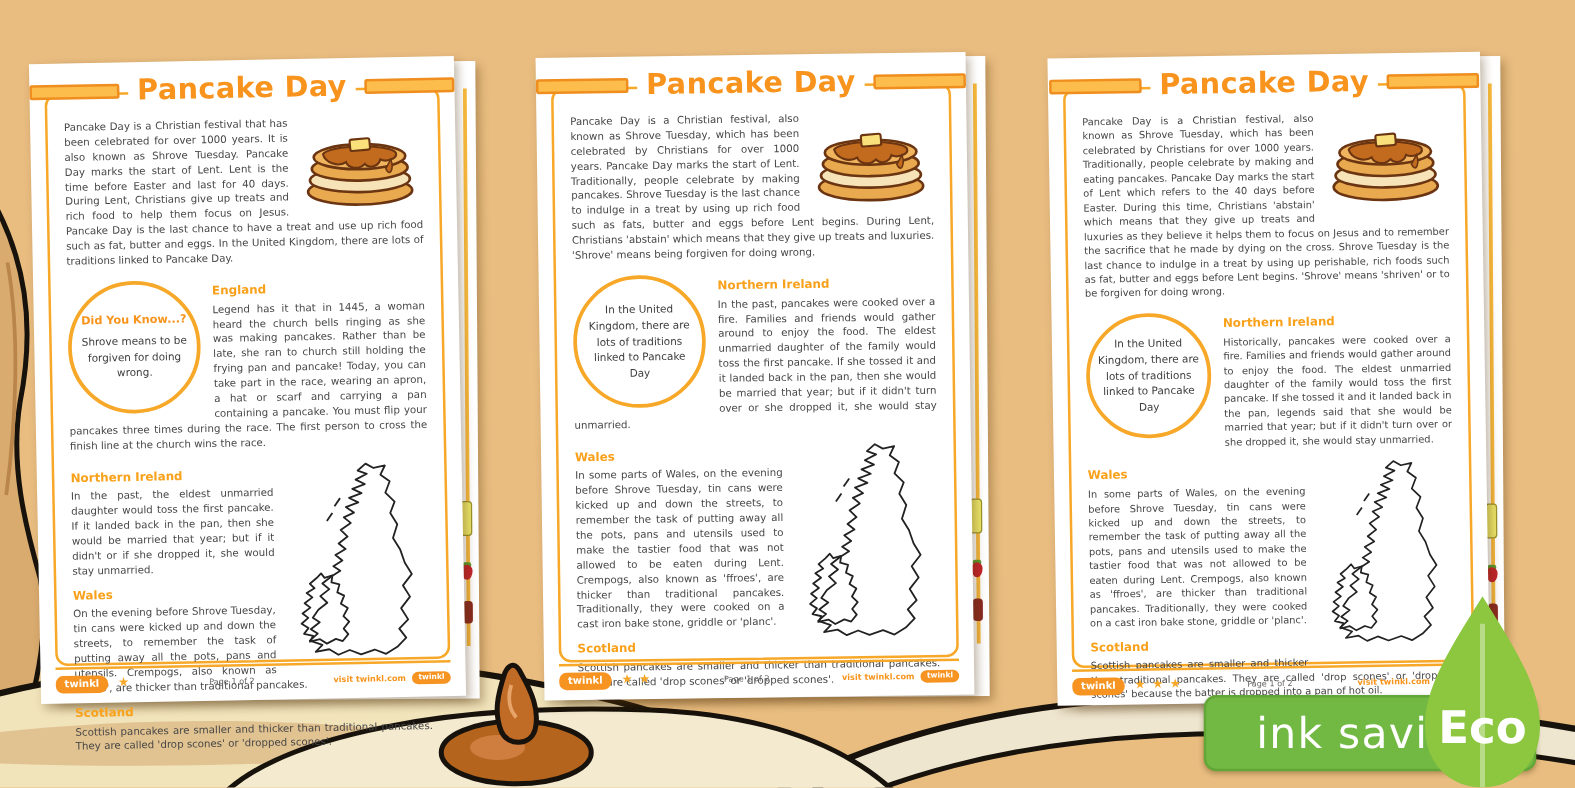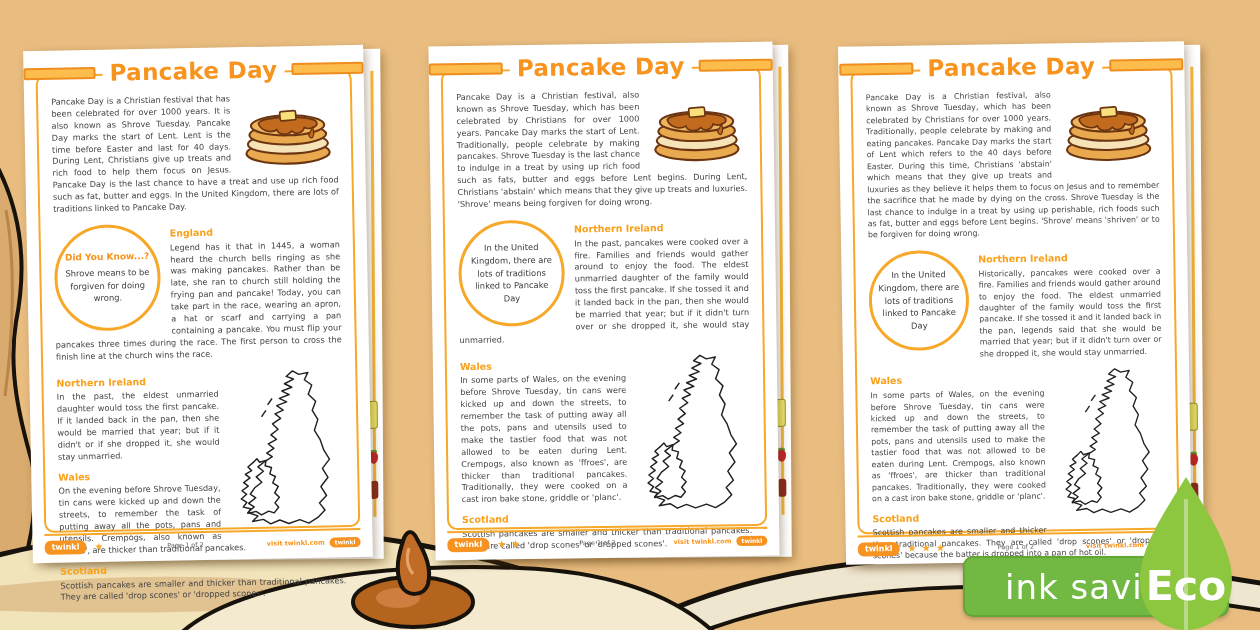--- a/index.html
+++ b/index.html
@@ -36,21 +36,21 @@
   .twinkl-blob{background:#f79421;color:#fff;font-weight:bold;font-size:8px;padding:3px 7px;border-radius:9px 11px 10px 9px/9px 10px 11px 9px;line-height:1;}
   .stars{color:#f7a828;font-size:10px;letter-spacing:1px;line-height:1;}
   .f-page{font-size:6.5px;color:#666;}
   .f-right{display:flex;align-items:center;gap:5px;}
   .visit{font-size:6.5px;color:#f7941d;font-weight:bold;}
   .mini-blob{background:#f79421;color:#fff;font-weight:bold;font-size:6px;padding:2px 5px;border-radius:8px;line-height:1;}
   
   .eco-badge{position:absolute;left:963px;top:556px;width:262px;height:57px;background:#72b944;border:2px solid #62a637;border-radius:10px;z-index:5;display:flex;align-items:center;box-shadow:0 2px 4px rgba(60,40,0,.3);}
   .eco-text{color:#fff;font-size:34px;margin-left:40px;letter-spacing:1px;}
   .eco-leaf{position:absolute;left:1138px;top:477px;width:96px;height:153px;z-index:6;}
-  .eco-word{position:absolute;left:1138px;top:562px;width:96px;text-align:center;z-index:7;color:#fff;font-weight:bold;font-size:41px;}
+  .eco-word{position:absolute;left:1138px;top:562px;width:96px;text-align:center;z-index:7;color:#fff;font-weight:bold;font-size:36px;}
 </style>
 </head>
 <body>
 
 <div class="stage">
 
   <svg class="bg" viewBox="0 0 1260 630" preserveAspectRatio="none">
     <rect width="1260" height="630" fill="#e9bd80"></rect>
 
     <path d="M-12,150 C22,205 28,262 16,322 C8,372 20,420 32,462 C40,502 30,562 8,602 L-12,630 Z" fill="#d9ab6f" stroke="#17120b" stroke-width="4"></path>

